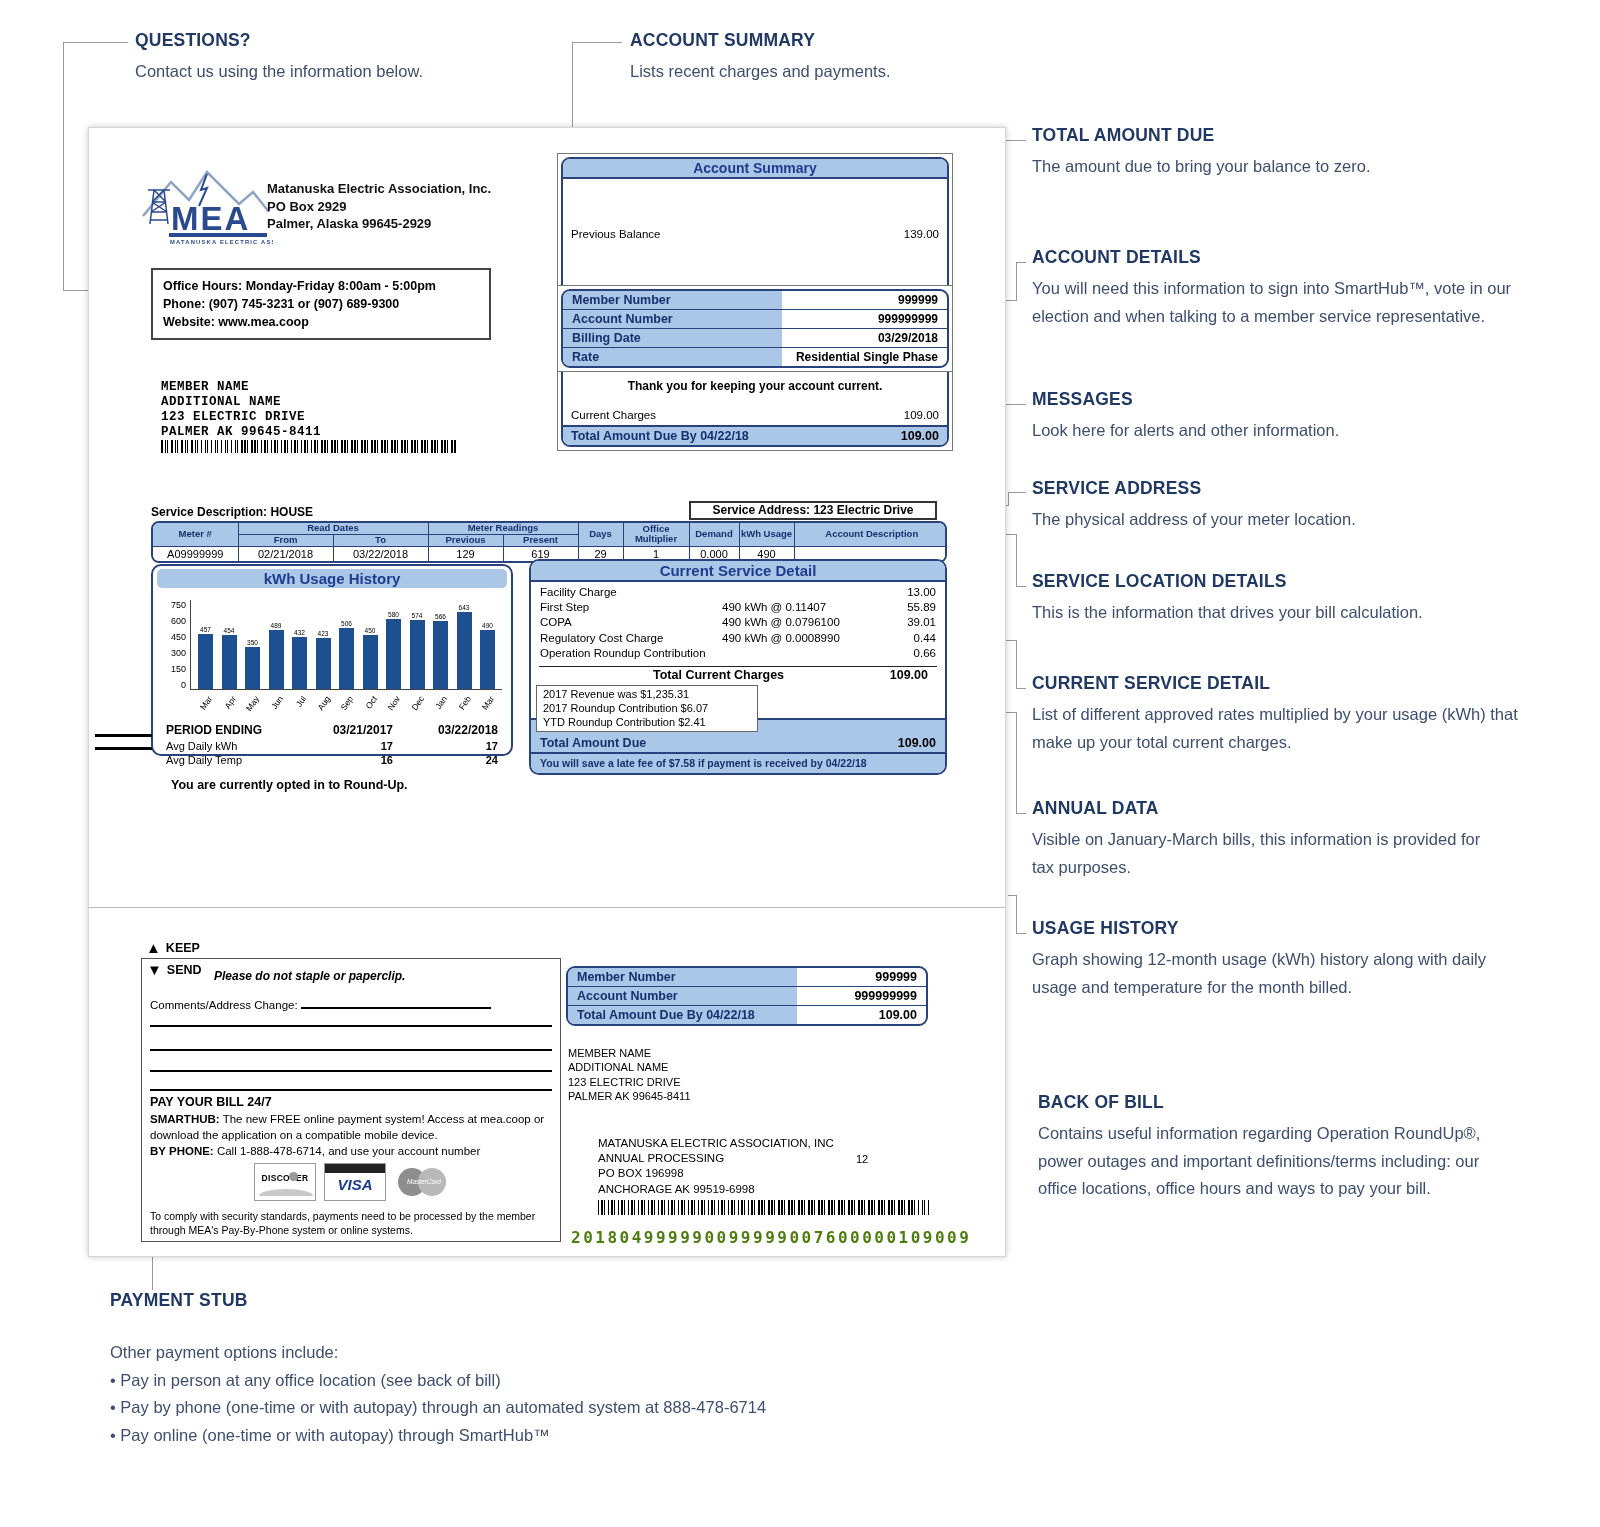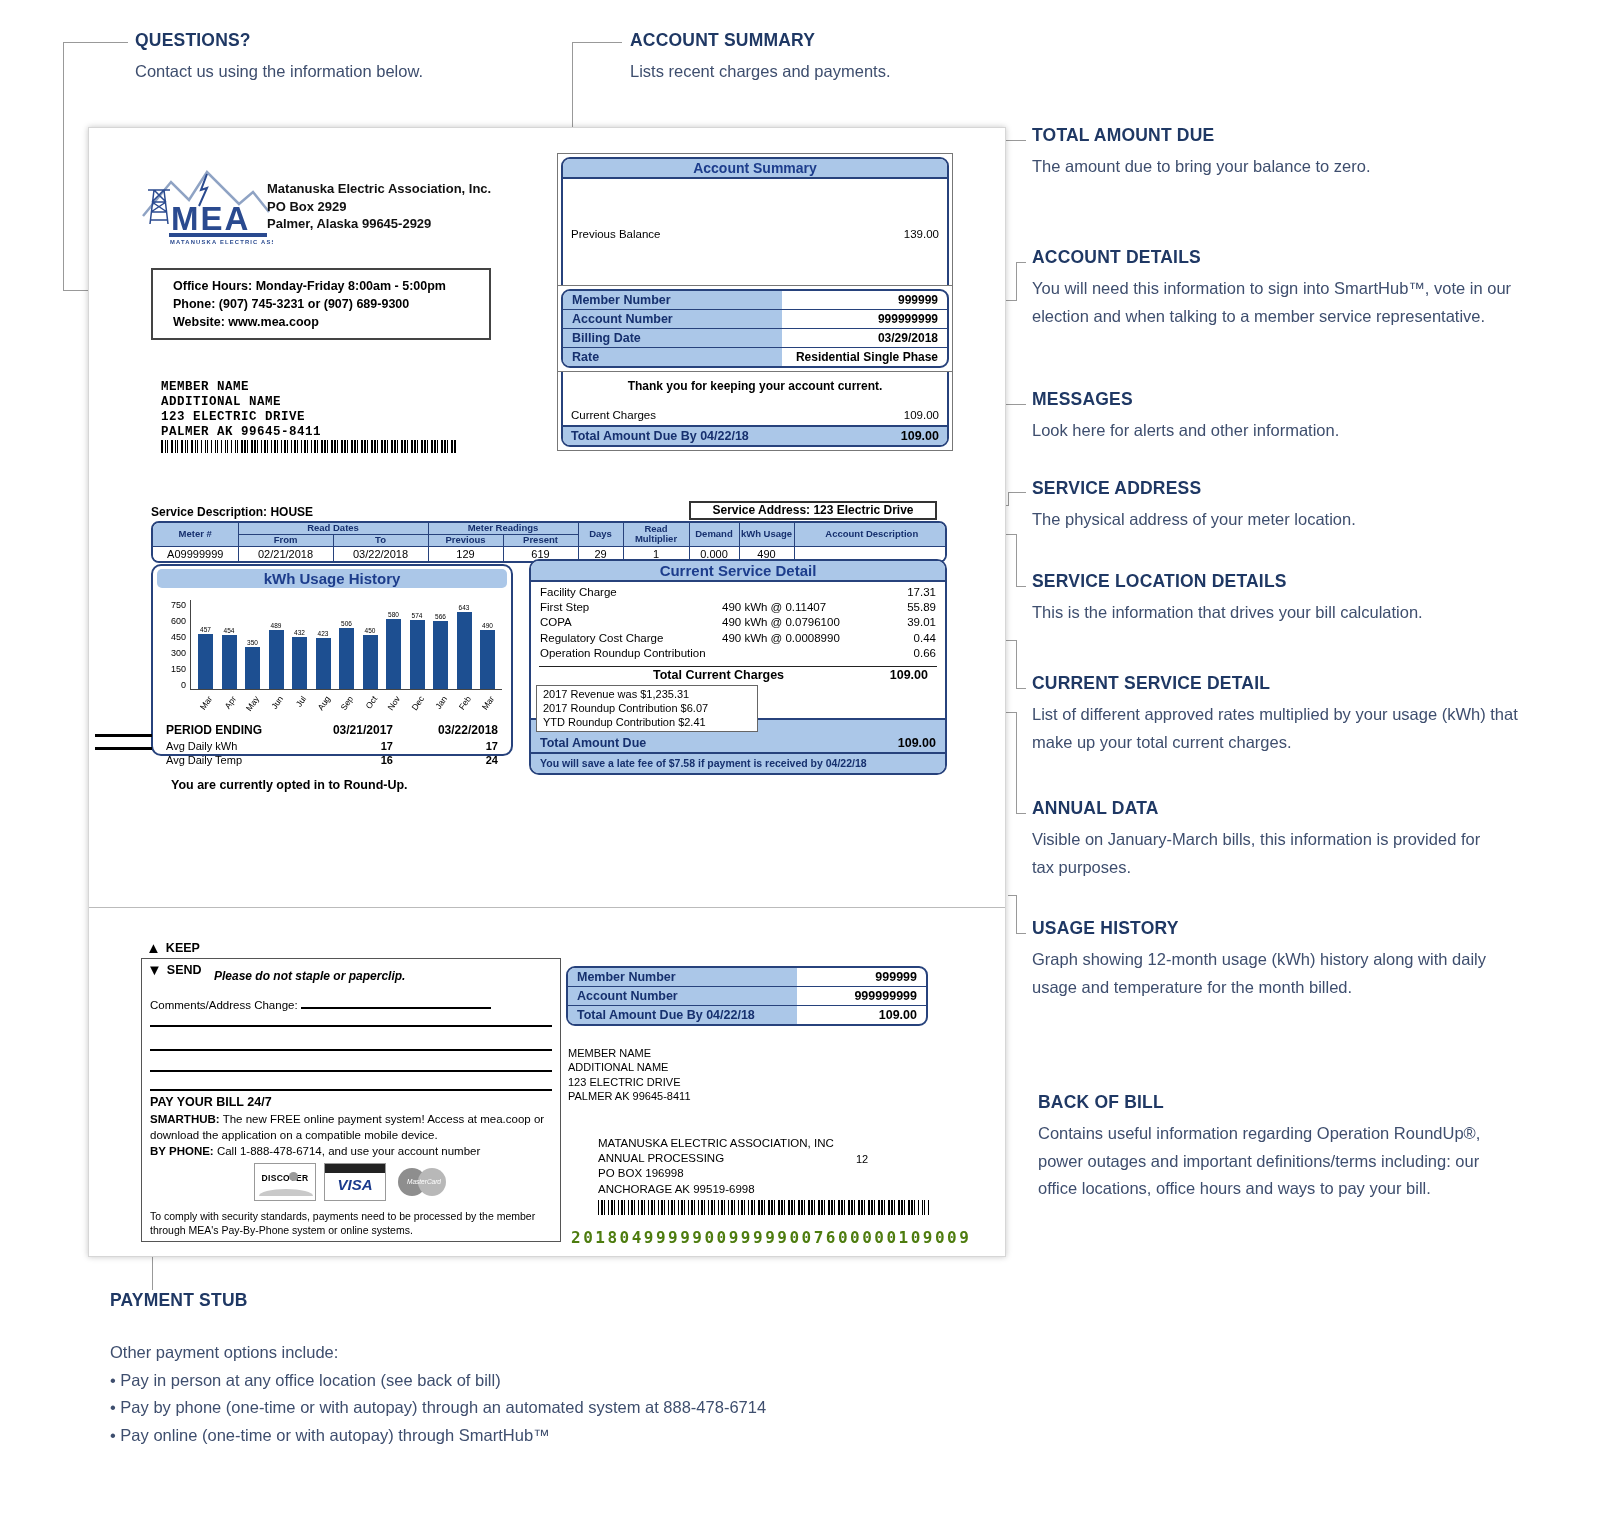--- a/index.html
+++ b/index.html
@@ -11,21 +11,21 @@
   .ann-title { font-size:17.5px; font-weight:bold; color:#1f3864; letter-spacing:.2px; margin-bottom:7px; }
   .ann-body { font-size:16.5px; color:#3e4e6e; line-height:1.68; }
   .conn { position:absolute; background:#999; }
 
   
   #page { position:absolute; left:88px; top:127px; width:918px; height:1130px;
           background:#fff; border:1px solid #d6d6d6; box-shadow:0 0 6px rgba(0,0,0,.22); }
   .abs { position:absolute; }
 
   .bold13 { font-size:13px; font-weight:bold; color:#111; line-height:1.35; }
-  .office-box { border:2px solid #444; padding:7px 20px; width:340px; }
+  .office-box { border:2px solid #444; padding:7px 10px; width:340px; }
   .office-box div { font-size:12.5px; font-weight:bold; line-height:1.45; }
 
   
   .thinwrap { border:1px solid #777; padding:3px; background:#fff; }
   .bluebox { border:2px solid #27427c; border-radius:9px; overflow:hidden; background:#fff; }
   .bb-head { background:#abc7e8; color:#1d3d8c; font-weight:bold; text-align:center;
              font-size:14px; padding:1px 0; border-bottom:2px solid #27427c; }
   .sum-rows { padding:2px 8px 3px 8px; }
   .sum-row { display:flex; font-size:11.5px; line-height:1.22; color:#000;margin-top:46px; }
   .sum-row .v { margin-left:auto; }
@@ -286,21 +286,21 @@
             <col style="width:50px">
             <col style="width:55px">
             <col style="width:155px">
         </colgroup>
         <tbody>
             <tr>
           <th rowspan="2">Meter #</th>
           <th colspan="2">Read Dates</th>
           <th colspan="2">Meter Readings</th>
           <th rowspan="2">Days</th>
-          <th rowspan="2">Read Multiplier</th>
+          <th rowspan="2">Office Multiplier</th>
           <th rowspan="2">Demand</th>
           <th rowspan="2">kWh Usage</th>
           <th rowspan="2">Account Description</th>
         </tr>
         <tr>
           <th>From</th>
           <th>To</th>
           <th>Previous</th>
           <th>Present</th>
         </tr>
@@ -417,21 +417,21 @@
         </div>
       </div>
     </div>
 
     <div class="abs" style="left:440px;top:431px;width:418px;border:2.5px solid #27427c;border-radius:10px;background:#fff;overflow:hidden">
       <div class="bb-head" style="font-size:15px">Current Service Detail</div>
       <div style="padding-top:3px">
         <div class="csd-row">
           <span class="csd-lbl">Facility Charge</span>
           <span class="csd-calc"></span>
-          <span class="csd-amt">17.31</span>
+          <span class="csd-amt">13.00</span>
         </div>
         <div class="csd-row">
           <span class="csd-lbl">First Step</span>
           <span class="csd-calc">490 kWh @ 0.11407</span>
           <span class="csd-amt">55.89</span>
         </div>
         <div class="csd-row">
           <span class="csd-lbl">COPA</span>
           <span class="csd-calc">490 kWh @ 0.0796100</span>
           <span class="csd-amt">39.01</span>

